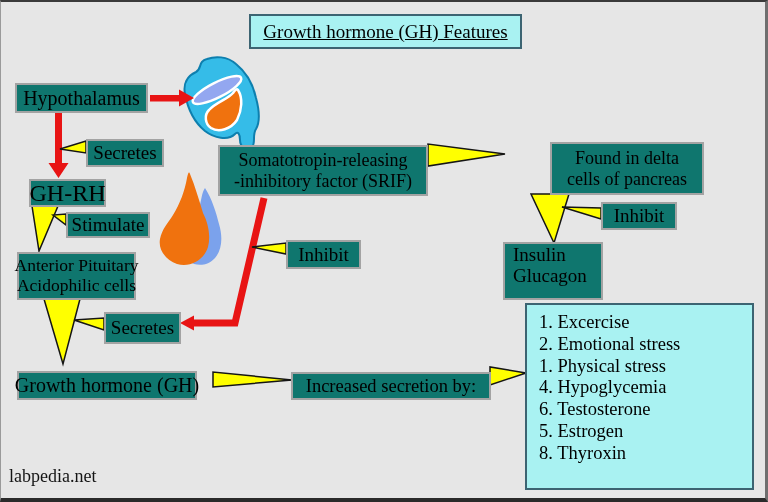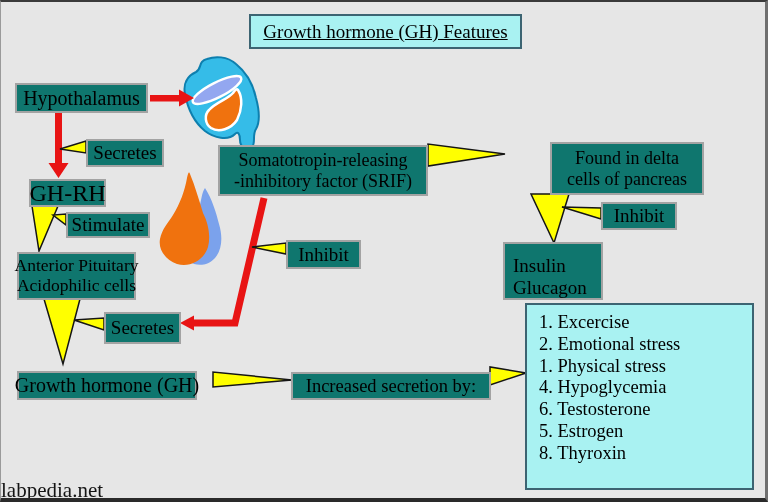--- a/index.html
+++ b/index.html
@@ -24,28 +24,28 @@
   #b-hypo        { left:14px;  top:81px;  width:133px; height:30px; font-size:20px; }
   #b-secr-top    { left:85px;  top:137px; width:78px;  height:28px; }
   #b-ghrh        { left:16px;  top:177px; width:77px;  height:28px; font-size:24px;margin-left:12px; }
   #b-stimulate   { left:65px;  top:210px; width:84px;  height:26px; }
   #b-anterior    { left:16px;  top:250px; width:119px; height:48px; font-size:17.5px; }
   #b-srif        { left:217px; top:143px; width:210px; height:51px; font-size:18px; }
   #b-inhibit-mid { left:285px; top:238px; width:75px;  height:29px; }
   #b-found       { left:503px; top:140px; width:154px; height:53px; font-size:18px;margin-left:46px; }
   #b-inhibit-r   { left:600px; top:200px; width:76px;  height:28px; }
   #b-insulin     { left:502px; top:240px; width:100px; height:58px;
-                   align-items:flex-start; justify-content:flex-end; padding-left:8px; }
+                   align-items:flex-start; justify-content:flex-start; padding-left:8px; }
   #b-secr-bot    { left:103px; top:310px; width:77px;  height:32px; }
   #b-gh          { left:16px;  top:369px; width:180px; height:29px; font-size:20px; }
   #b-increased   { left:290px; top:370px; width:200px; height:28px; font-size:18.5px; }
   #b-list        { left:524px; top:301px; width:229px; height:187px;
                    align-items:flex-start; justify-content:flex-start;
                    padding:7px 0 8px 12px; font-size:18.5px; line-height:21.8px; text-align:left; }
-  #watermark { position:absolute; left:0; top:464px; font-size:21px; color:#141414;margin-top:12px; }
+  #watermark { position:absolute; left:8px; top:464px; font-size:18px; color:#141414; }
 </style>
 </head>
 <body>
 
 <div class="stage">
 
   <svg class="layer" width="768" height="502" viewBox="0 0 768 502">
 
     <g>
       <path d="M 206,57 C 197,59 201,67 195,70 C 186,74 182,82 184,92

